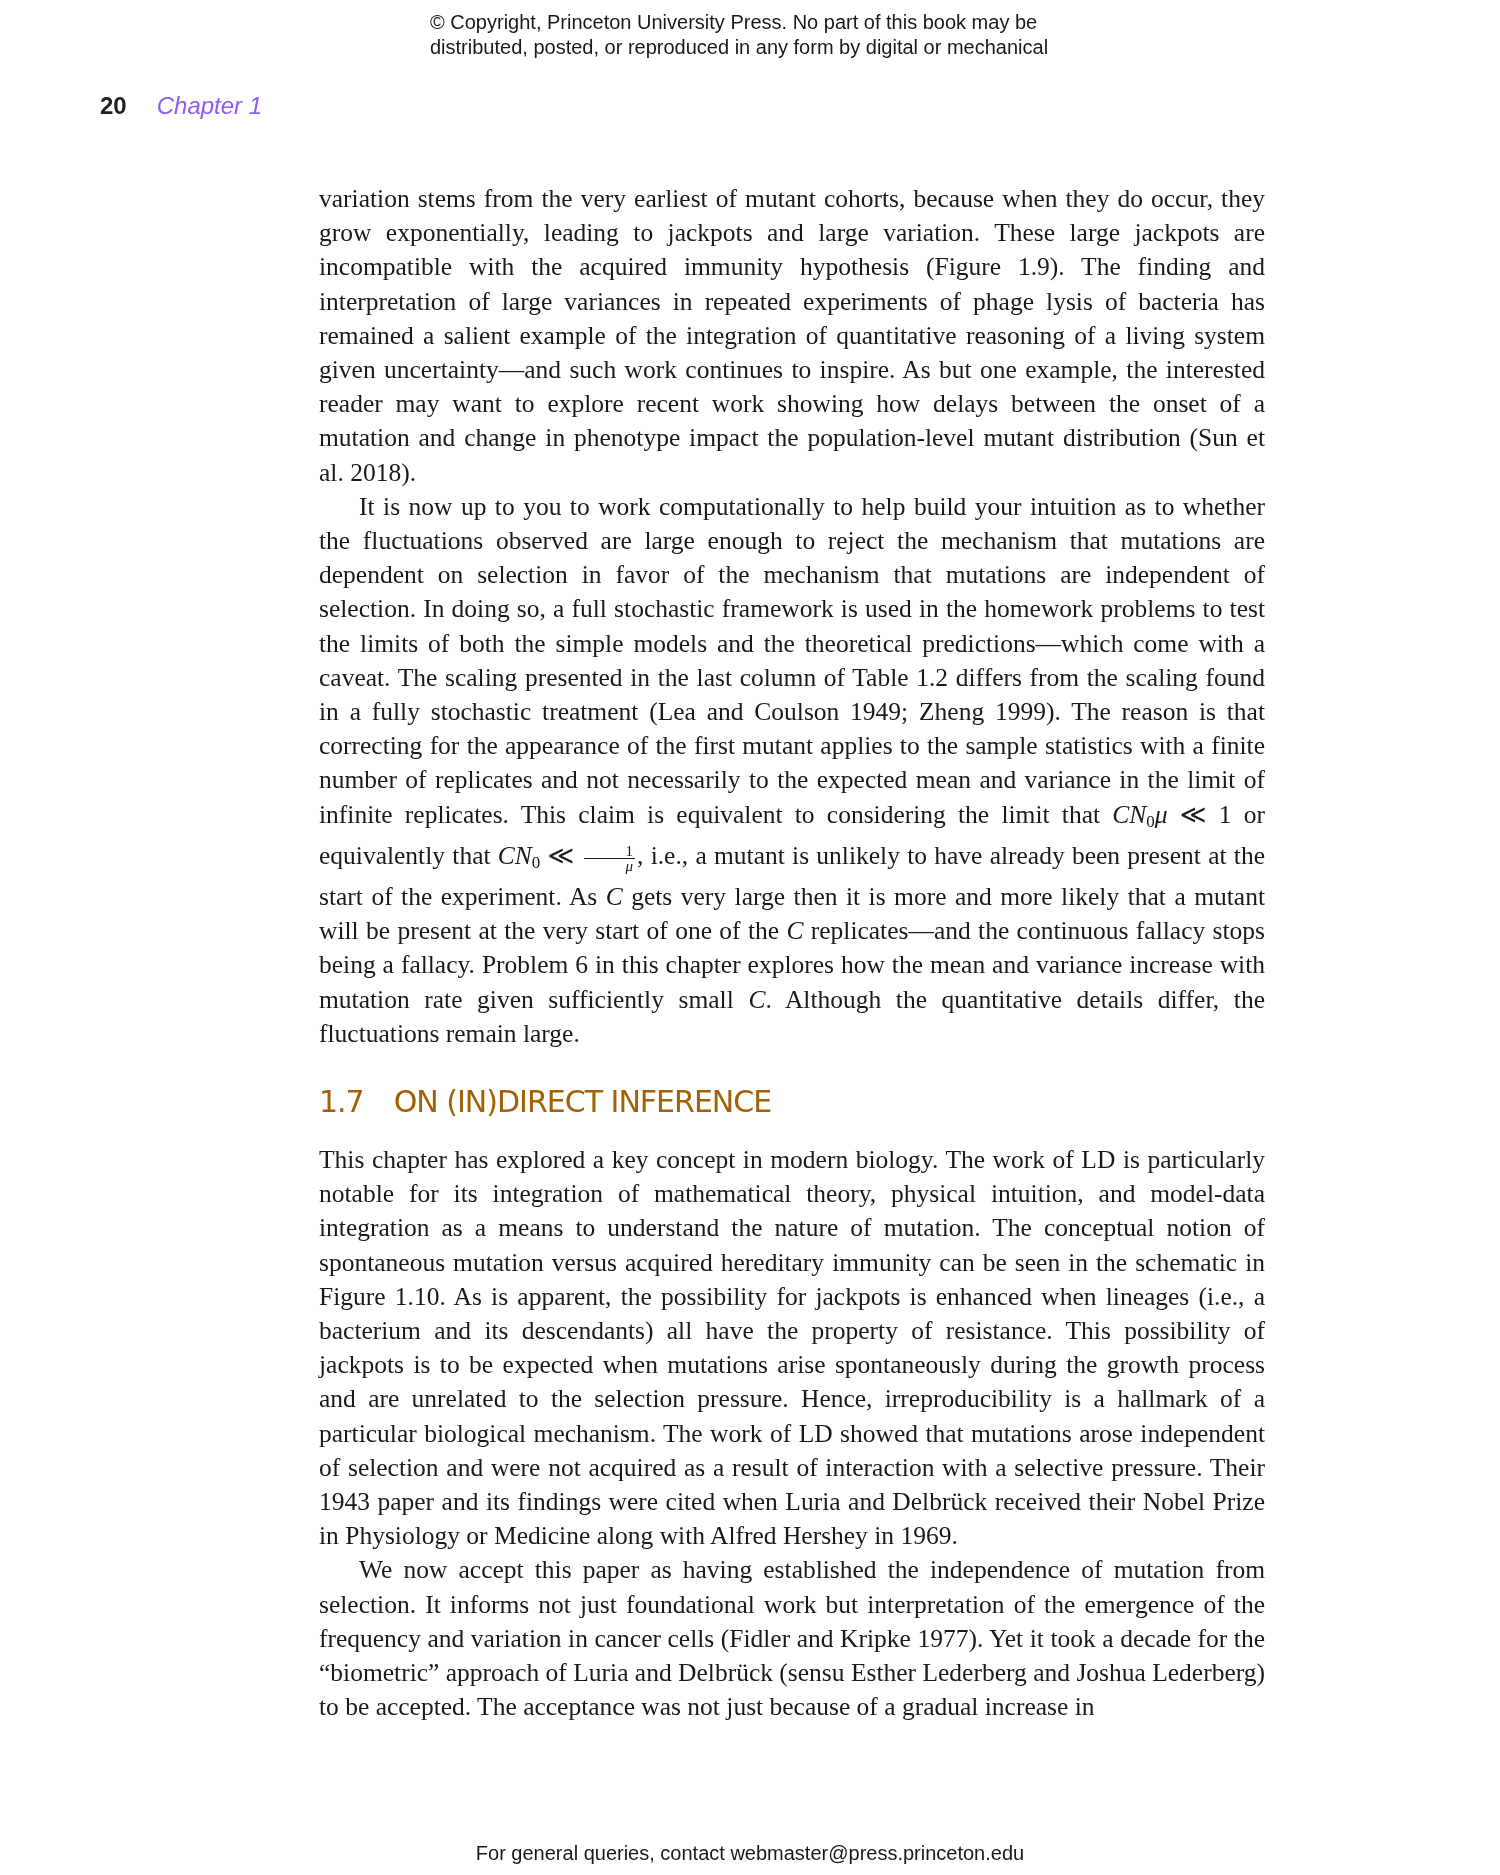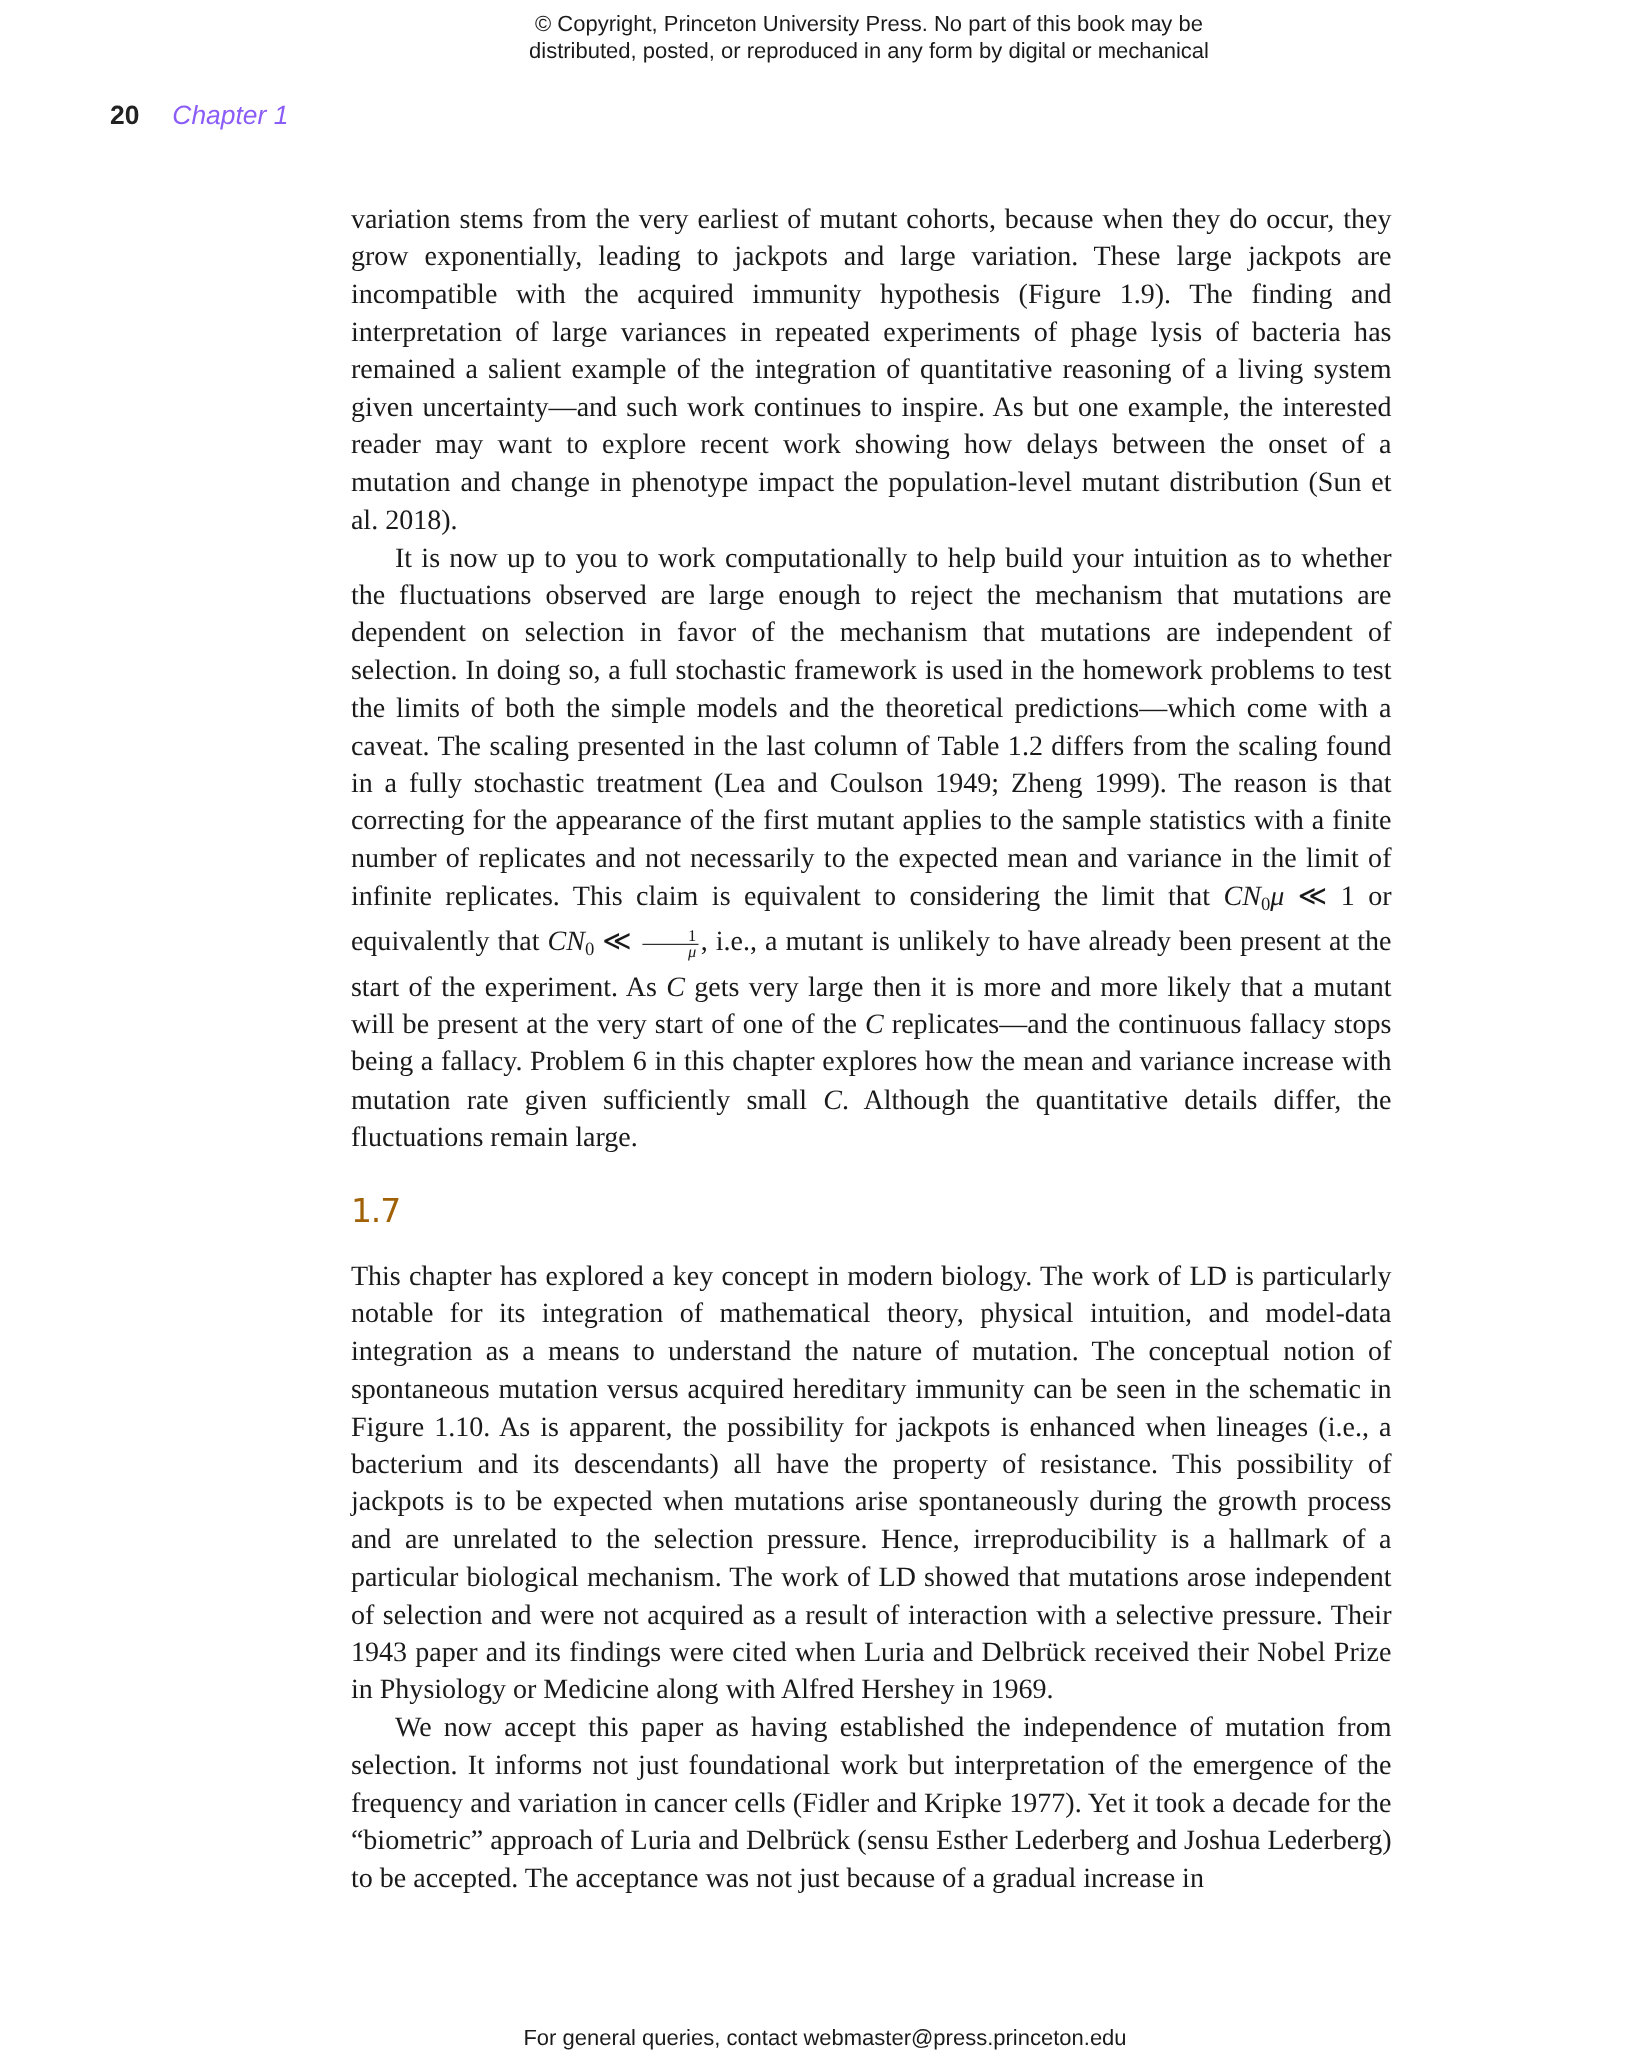--- a/index.html
+++ b/index.html
@@ -1,21 +1,21 @@
 <!DOCTYPE html>
 <html><head>
 <meta charset="utf-8">
 <style>
   html, body { margin: 0; padding: 0; background: #ffffff; }
   body { width: 1500px; height: 1875px; position: relative; overflow: hidden; color: #1a1a1a; }
   .copyright {
     position: absolute; left: 430px; top: 10px; width: 720px;
     font-family: "Liberation Sans", sans-serif; font-size: 20px; line-height: 25px; color: #1a1a1a;
   }
-  .copyright div { white-space: nowrap; text-align: center; }
+  .copyright div { white-space: nowrap; }
   .running-head {
     position: absolute; left: 100px; top: 92px;
     font-family: "Liberation Sans", sans-serif; color: #222;
     display: flex; align-items: baseline;
   }
   .page-number { font-weight: bold; font-size: 24px; margin-right: 30px; }
   .chapter-label { font-size: 24px; color: #8b5cf6; font-style: italic; }
   .body-text {
     position: absolute; left: 319px; width: 946px;
     font-family: "Liberation Serif", serif; font-size: 25.5px; line-height: 34.2px;
@@ -55,20 +55,21 @@
   <span class="chapter-label">Chapter 1</span>
 </div>
 
 <div class="body-text" id="block1">
   <p>variation stems from the very earliest of mutant cohorts, because when they do occur, they grow exponentially, leading to jackpots and large variation. These large jackpots are incompatible with the acquired immunity hypothesis (Figure 1.9). The finding and interpretation of large variances in repeated experiments of phage lysis of bacteria has remained a salient example of the integration of quantitative reasoning of a living system given uncertainty—and such work continues to inspire. As but one example, the interested reader may want to explore recent work showing how delays between the onset of a mutation and change in phenotype impact the population-level mutant distribution (Sun et al. 2018).</p>
   <p class="indent"><span>It is now up to you to work computationally to help build your intuition as to whether the fluctuations observed are large enough to reject the mechanism that mutations are dependent on selection in favor of the mechanism that mutations are independent of selection. In doing so, a full stochastic framework is used in the homework problems to test the limits of both the simple models and the theoretical predictions—which come with a caveat. The scaling presented in the last column of Table 1.2 differs from the scaling found in a fully stochastic treatment (Lea and Coulson 1949; Zheng 1999). The reason is that correcting for the appearance of the first mutant applies to the sample statistics with a finite number of replicates and not necessarily to the expected mean and variance in the limit of infinite replicates. This claim is equivalent to considering the limit that </span><span class="math"><span>CN</span><span class="sub">0</span><span>μ</span></span><span> ≪ 1</span><span> or equivalently that </span><span class="math"><span>CN</span><span class="sub">0</span></span><span> ≪ </span><span class="frac"><span class="num">1</span><span class="den">μ</span></span><span>, i.e., a mutant is unlikely to have already been present at the start of the experiment. As </span><span class="math">C</span><span> gets very large then it is more and more likely that a mutant will be present at the very start of one of the </span><span class="math">C</span><span> replicates—and the continuous fallacy stops being a fallacy. Problem 6 in this chapter explores how the mean and variance increase with mutation rate given sufficiently small </span><span class="math">C</span><span>. Although the quantitative details differ, the fluctuations remain large.</span></p>
 </div>
 
 <div class="section-heading">
   <span class="section-number">1.7</span>
+  <span>ON (IN)DIRECT INFERENCE</span>
 </div>
 
 <div class="body-text" id="block2">
   <p>This chapter has explored a key concept in modern biology. The work of LD is particularly notable for its integration of mathematical theory, physical intuition, and model-data integration as a means to understand the nature of mutation. The conceptual notion of spontaneous mutation versus acquired hereditary immunity can be seen in the schematic in Figure 1.10. As is apparent, the possibility for jackpots is enhanced when lineages (i.e., a bacterium and its descendants) all have the property of resistance. This possibility of jackpots is to be expected when mutations arise spontaneously during the growth process and are unrelated to the selection pressure. Hence, irreproducibility is a hallmark of a particular biological mechanism. The work of LD showed that mutations arose independent of selection and were not acquired as a result of interaction with a selective pressure. Their 1943 paper and its findings were cited when Luria and Delbrück received their Nobel Prize in Physiology or Medicine along with Alfred Hershey in 1969.</p>
   <p class="indent">We now accept this paper as having established the independence of mutation from selection. It informs not just foundational work but interpretation of the emergence of the frequency and variation in cancer cells (Fidler and Kripke 1977). Yet it took a decade for the “biometric” approach of Luria and Delbrück (sensu Esther Lederberg and Joshua Lederberg) to be accepted. The acceptance was not just because of a gradual increase in</p>
 </div>
 
 <div class="footer">For general queries, contact webmaster@press.princeton.edu</div>
 
 </body></html>

